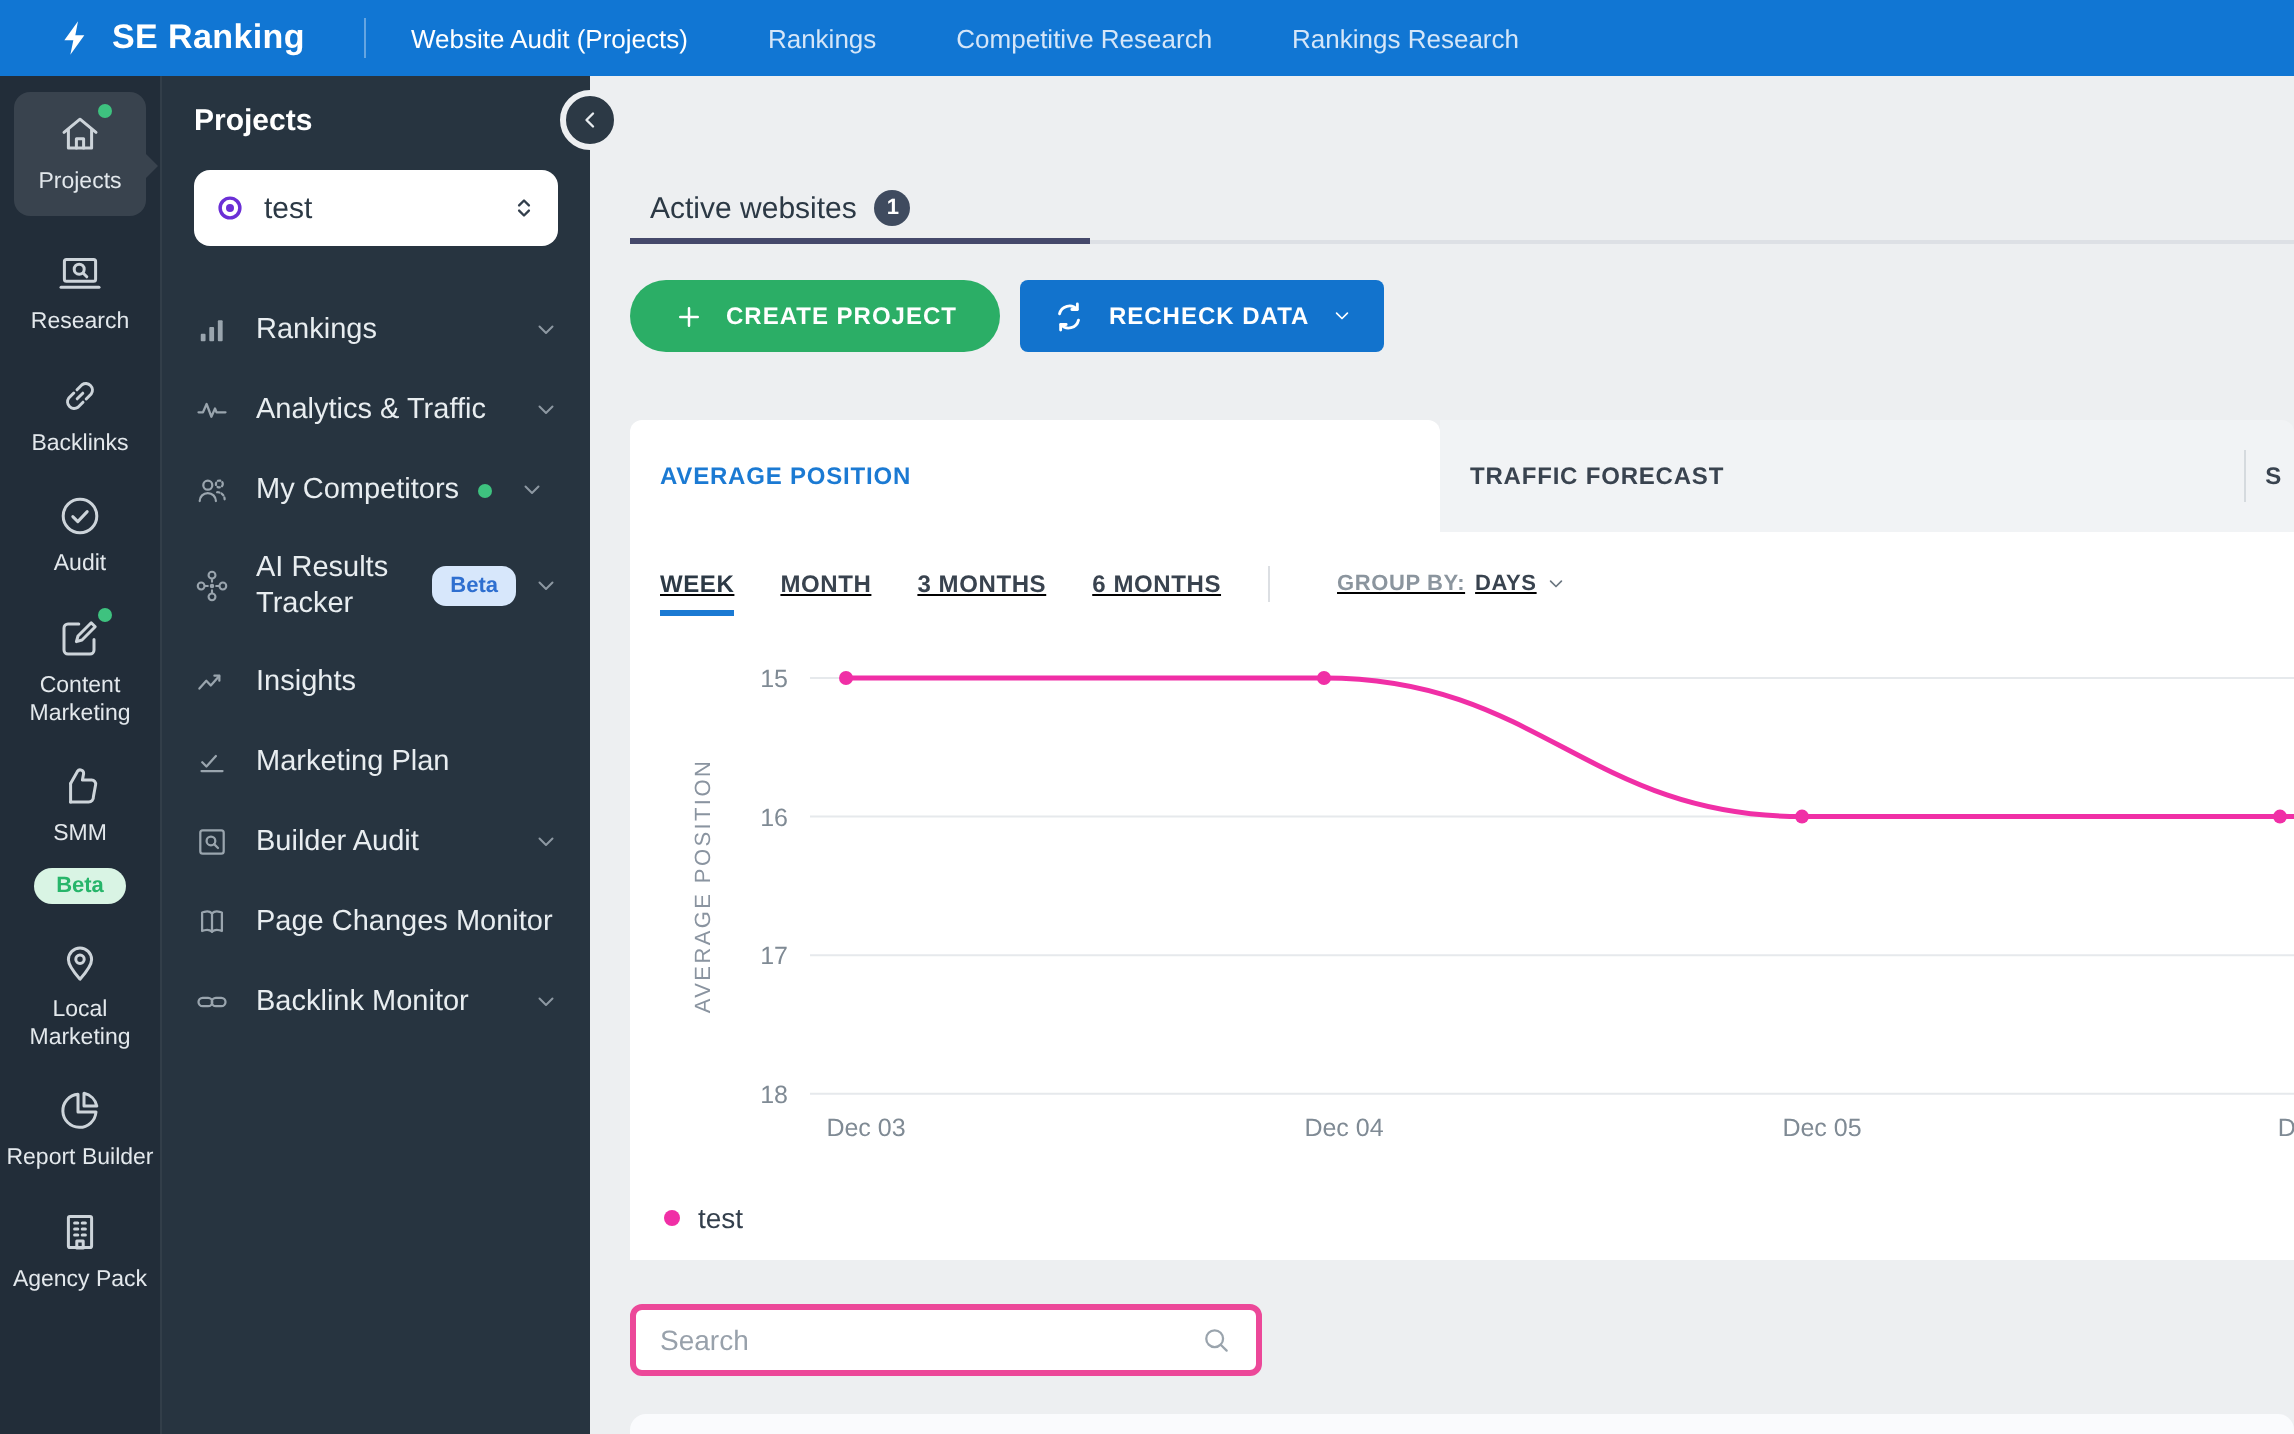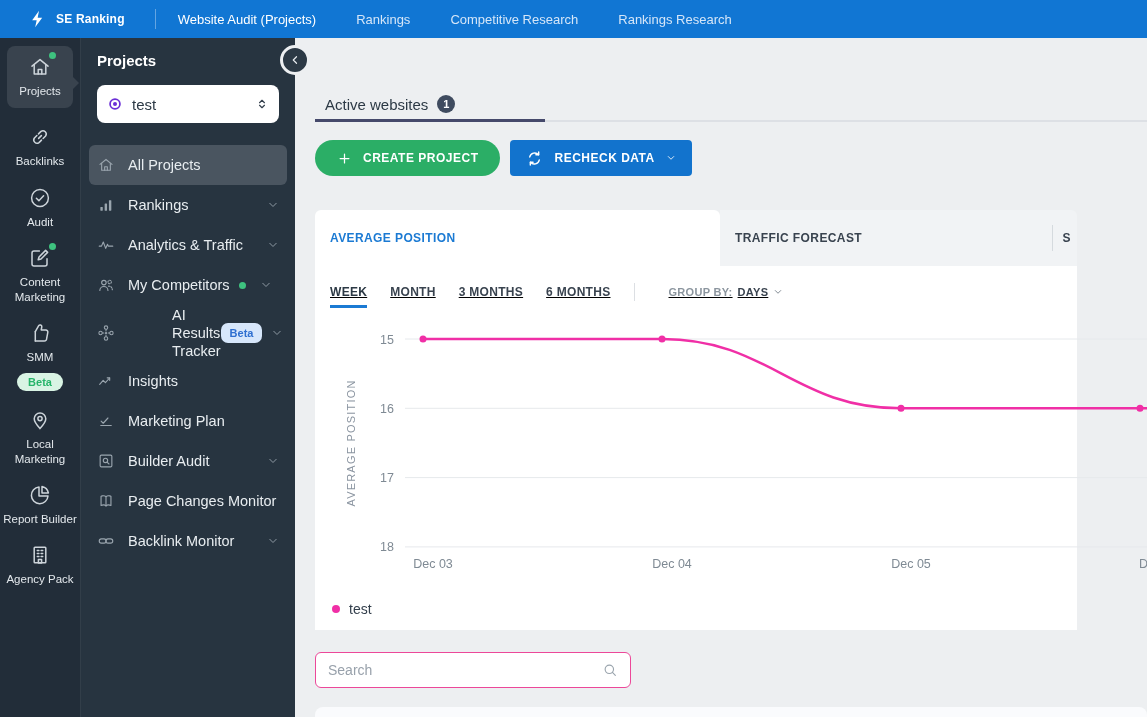--- a/index.html
+++ b/index.html
@@ -4,21 +4,21 @@
 <style>
   * { box-sizing: border-box; margin: 0; padding: 0; }
   html,body { width:1147px; height:717px; overflow:hidden;
     font-family:"Liberation Sans", sans-serif; background:#edeff1; }
 
   
   .topbar { position:absolute; left:0; top:0; width:1147px; height:38px;
     background:#1176d3; display:flex; align-items:center; z-index:30; }
   .brand { display:flex; align-items:center; gap:8px; padding-left:28px; color:#fff; }
   .brand .bolt { width:20px; height:20px; color:#fff; }
-  .brand-name { font-size:12px; font-weight:bold; letter-spacing:.2px; }
+  .brand-name { font-size:17px; font-weight:bold; letter-spacing:.2px; }
   .top-divider { width:1px; height:20px; background:rgba(255,255,255,.35); margin:0 22px 0 30px; }
   .topnav { display:flex; align-items:flex-start; gap:40px; }
   .topnav .tn { font-size:13px; color:#d5e6f8; cursor:pointer; white-space:nowrap; }
   .topnav .tn.active { color:#ffffff; }
 
   
   .ic { display:block; }
 
   
   .rail { position:absolute; left:0; top:38px; width:80px; height:679px;
@@ -49,21 +49,21 @@
     display:flex; align-items:center; padding:0 10px; cursor:pointer; }
   .proj-select .ic.target { width:16px; height:16px; color:#6b2fd6; }
   .proj-name { margin-left:9px; font-size:15px; color:#2c3945; flex:1; }
   .proj-select .ic.updown { width:14px; height:14px; color:#333f4c; }
   .pmenu { margin-top:22px; }
   .pm-item { min-height:40px; display:flex; align-items:center; margin:0 8px;
     padding:0 8px; border-radius:6px; cursor:pointer; color:#e8edf0; font-size:14.5px; }
   .pm-item.selected { background:#4a5560; }
   .pm-item .ic.mi { width:18px; height:18px; color:#9aa5ae; margin-right:13px; flex:none; }
   .pm-label { line-height:1.25; }
-  .pm-label.wrap { width:92px;margin-left:44px; }
+  .pm-label.wrap { width:92px; }
   .pm-chev { width:12px; height:12px; color:#8d98a2; margin-left:auto; flex:none; }
   .pm-chev.after { margin-left:9px; }
   .mc-dot { width:7px; height:7px; border-radius:50%; background:#3ec27f; margin-left:9px; }
   .beta-blue { margin-left:auto; background:#d7e7fb; color:#2e6fd0; font-size:11px;
     font-weight:bold; padding:4px 9px; border-radius:7px; }
   .pm-item.tall { min-height:56px; }
 
   
   .main { position:absolute; left:295px; top:38px; width:852px; height:679px; background:#edeff1; }
   .ws-tab { position:absolute; left:30px; top:57px; display:flex; align-items:center; gap:9px; cursor:pointer; }
@@ -76,21 +76,21 @@
   .btn-row { position:absolute; left:20px; top:102px; display:flex; gap:10px; }
   .btn { height:36px; border:none; border-radius:4px; display:flex; align-items:center;
     color:#fff; font-size:12px; font-weight:bold; letter-spacing:.5px; cursor:pointer;
     font-family:"Liberation Sans", sans-serif; }
   .btn-green { background:#2bae66; padding:0 22px;border-radius:18px; }
   .btn-blue { background:#1273cd; padding:0 16px; }
   .btn .ic.plus { width:15px; height:15px; margin-right:11px; }
   .btn .ic.refresh { width:17px; height:17px; margin-right:11px; }
   .btn .ic.chev { width:10px; height:10px; margin-left:11px; }
 
-  .card { position:absolute; left:20px; top:172px; width:762px; height:420px; }
+  .card { position:absolute; left:20px; top:172px; width:832px; height:420px; }
   .tabstrip { height:56px; display:flex; }
   .ctab-active { width:405px; background:#fff; border-radius:6px 6px 0 0; display:flex;
     align-items:center; padding-left:15px; font-size:12px; font-weight:bold;
     letter-spacing:.4px; color:#1b7ad3; cursor:pointer; }
   .ctab-rest { flex:1; background:#f1f3f5; border-radius:0 6px 0 0; display:flex;
     align-items:center; padding-left:15px; }
   .ctab-label { font-size:12px; font-weight:bold; letter-spacing:.4px; color:#39434f; cursor:pointer; }
   .ctab-div { width:1px; height:26px; background:#d5dade; margin-left:auto; }
   .ctab-s { padding:0 6px 0 10px; }
   .card-body { height:364px; background:#fff; position:relative;text-decoration:underline; }
@@ -105,21 +105,21 @@
   .gb-label { font-size:11px; font-weight:bold; color:#8b959e; letter-spacing:.3px; }
   .gb-value { font-size:11px; font-weight:bold; color:#39434f; letter-spacing:.3px; }
   .groupby .ic { width:10px; height:10px; color:#6b7680; }
   .chart-wrap { position:absolute; left:0; top:54px; width:832px; height:272px; overflow:hidden; }
   .legend { position:absolute; left:17px; bottom:13px; display:flex; align-items:center;
     gap:9px; cursor:pointer; }
   .legend-dot { width:8px; height:8px; border-radius:50%; }
   .legend-label { font-size:14px; color:#333f4c; }
 
   .searchbox { position:absolute; left:20px; top:614px; width:316px; height:36px;
-    background:#fff; border:1px solid #ec4899; border-radius:6px; display:flex;
+    background:#fff; border:3px solid #ec4899; border-radius:6px; display:flex;
     align-items:center; padding:0 12px; }
   .searchbox input { flex:1; border:none; outline:none; font-size:14px; color:#2c3945;
     font-family:"Liberation Sans", sans-serif; background:transparent; }
   .searchbox input::placeholder { color:#98a1ab; }
   .searchbox .ic { width:16px; height:16px; color:#9aa4ad; cursor:pointer; }
 
   .bottom-card { position:absolute; left:20px; top:669px; width:832px; height:48px;
     background:#fafbfd; border-radius:8px 8px 0 0; }
 </style>
 </head>
@@ -264,20 +264,26 @@
     <span class="icwrap">
         <svg class="ic" viewBox="0 0 24 24">
           <use href="#i-home"></use>
         </svg>
         <i class="gdot"></i>
       </span>
     <span class="rail-label">Projects</span>
   </div>
   <div class="rail-item">
     <svg class="ic" viewBox="0 0 24 24">
+        <use href="#i-research"></use>
+      </svg>
+    <span class="rail-label">Research</span>
+  </div>
+  <div class="rail-item">
+    <svg class="ic" viewBox="0 0 24 24">
         <use href="#i-link"></use>
       </svg>
     <span class="rail-label">Backlinks</span>
   </div>
   <div class="rail-item">
     <svg class="ic" viewBox="0 0 24 24">
         <use href="#i-check-circle"></use>
       </svg>
     <span class="rail-label">Audit</span>
   </div>
@@ -327,26 +333,20 @@
   <div class="proj-select">
     <svg class="ic target" viewBox="0 0 24 24">
         <use href="#i-target"></use>
       </svg>
     <span class="proj-name">test</span>
     <svg class="ic updown" viewBox="0 0 24 24">
         <use href="#i-updown"></use>
       </svg>
   </div>
   <div class="pmenu">
-    <div class="pm-item selected">
-      <svg class="ic mi" viewBox="0 0 24 24">
-          <use href="#i-home"></use>
-        </svg>
-      <span class="pm-label">All Projects</span>
-    </div>
     <div class="pm-item">
       <svg class="ic mi" viewBox="0 0 24 24">
           <use href="#i-bars"></use>
         </svg>
       <span class="pm-label">Rankings</span>
       <svg class="ic pm-chev" viewBox="0 0 24 24">
           <use href="#i-chevdown"></use>
         </svg>
     </div>
     <div class="pm-item">

